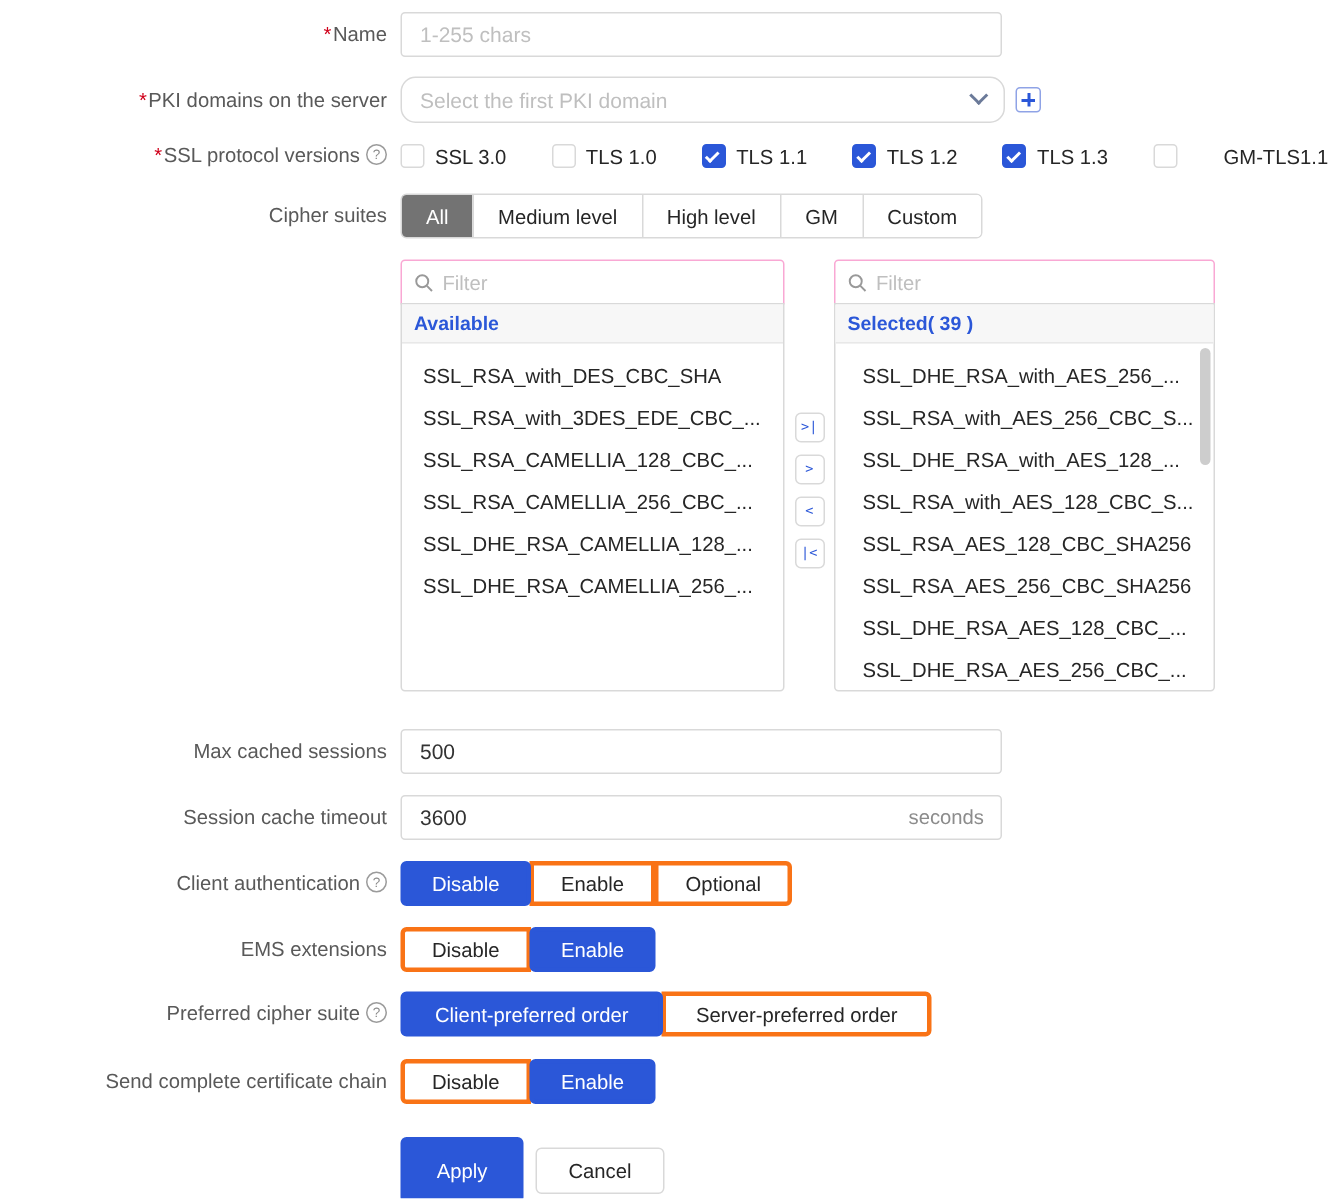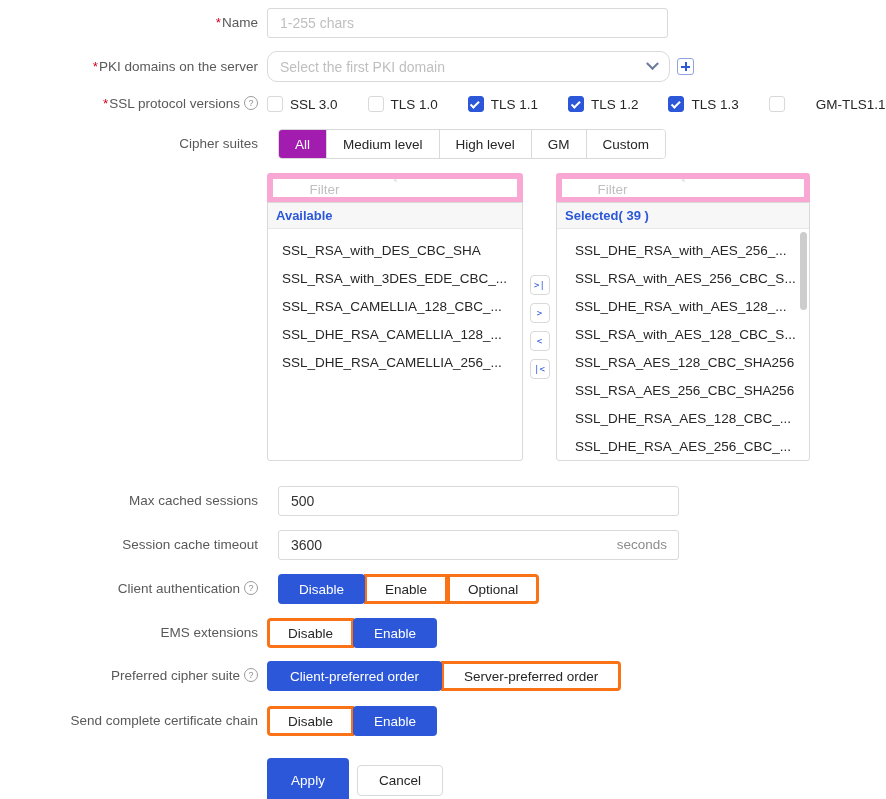--- a/index.html
+++ b/index.html
@@ -71,29 +71,29 @@
   .cb-label { margin-left: 7px; font-size: 13.5px; color: #262626; }
 
   
   .tabs { display: flex; border: 1px solid #d9d9d9; border-radius: 4px; height: 30px; overflow: hidden; }
   .tab {
     background: #fff; border: none; border-left: 1px solid #d9d9d9; cursor: pointer;
     font-size: 13.5px; color: #262626; padding: 0 16px; height: 100%;
     font-family: "Liberation Sans", sans-serif;
   }
   .tab:first-child { border-left: none; }
-  .tab.sel { background: #a21caf; color: #fff; }
+  .tab.sel { background: #737373; color: #fff; }
 
   
   .dual { align-items: flex-start; }
   .panel { width: 256px; flex: none; }
   .panel.right { width: 254px; }
   .filter {
-    height: 30px; border: 6px solid #f9a8d4; border-radius: 3px 3px 0 0;
-    display: flex; align-items: center; padding: 0 8px; background: #fff; flex-direction: column;
+    height: 30px; border: 1px solid #f9a8d4; border-radius: 3px 3px 0 0;
+    display: flex; align-items: center; padding: 0 8px; background: #fff;
   }
   .filter input {
     border: none; outline: none; flex: 1; font-size: 13.5px; margin-left: 6px;
     color: #333; font-family: "Liberation Sans", sans-serif; min-width: 0;
   }
   .filter input::placeholder { color: #bfbfbf; }
   .listbox { border: 1px solid #d9d9d9; border-radius: 0 0 3px 3px; margin-top: -1px; background: #fff; }
   .list-header {
     height: 26px; line-height: 25px; background: #f7f7f7; border-bottom: 1px solid #e8e8e8;
     color: #2b57d8; font-weight: bold; font-size: 13px; padding: 0 8px;
@@ -135,21 +135,21 @@
   
   .btn-primary {
     width: 82px; height: 44px; background: #2b57d8; color: #fff; border: none;
     border-radius: 4px; font-size: 13.5px; cursor: pointer; font-family: "Liberation Sans", sans-serif;
   }
   .btn-default {
     width: 86px; height: 31px; background: #fff; color: #262626; border: 1px solid #d9d9d9;
     border-radius: 4px; font-size: 13.5px; margin-left: 8px; cursor: pointer;
     font-family: "Liberation Sans", sans-serif;
   }
-  .mb14 { margin-bottom: 14px; gap: 11px; }
+  .mb14 { margin-bottom: 14px; }
   .mb15 { margin-bottom: 15px; }
   .mb16 { margin-bottom: 16px; }
   .mb22 { margin-bottom: 22px; }
   .mb25 { margin-bottom: 25px; }
 </style>
 </head>
 <body>
 
 <div class="page">
 
@@ -231,20 +231,21 @@
           </svg>
           <input type="text" placeholder="Filter" style="">
         </div>
         <div class="listbox">
           <div class="list-header">Available</div>
           <div class="list-body">
             <ul id="available-list">
                 <li class="li-item">SSL_RSA_with_DES_CBC_SHA</li>
                 <li class="li-item">SSL_RSA_with_3DES_EDE_CBC_...</li>
                 <li class="li-item">SSL_RSA_CAMELLIA_128_CBC_...</li>
+                <li class="li-item">SSL_RSA_CAMELLIA_256_CBC_...</li>
                 <li class="li-item">SSL_DHE_RSA_CAMELLIA_128_...</li>
                 <li class="li-item">SSL_DHE_RSA_CAMELLIA_256_...</li>
               </ul>
           </div>
         </div>
       </div>
 
       <div class="transfer" id="transfer-col">
           <button class="xfer">
             <span>&gt;|</span>

